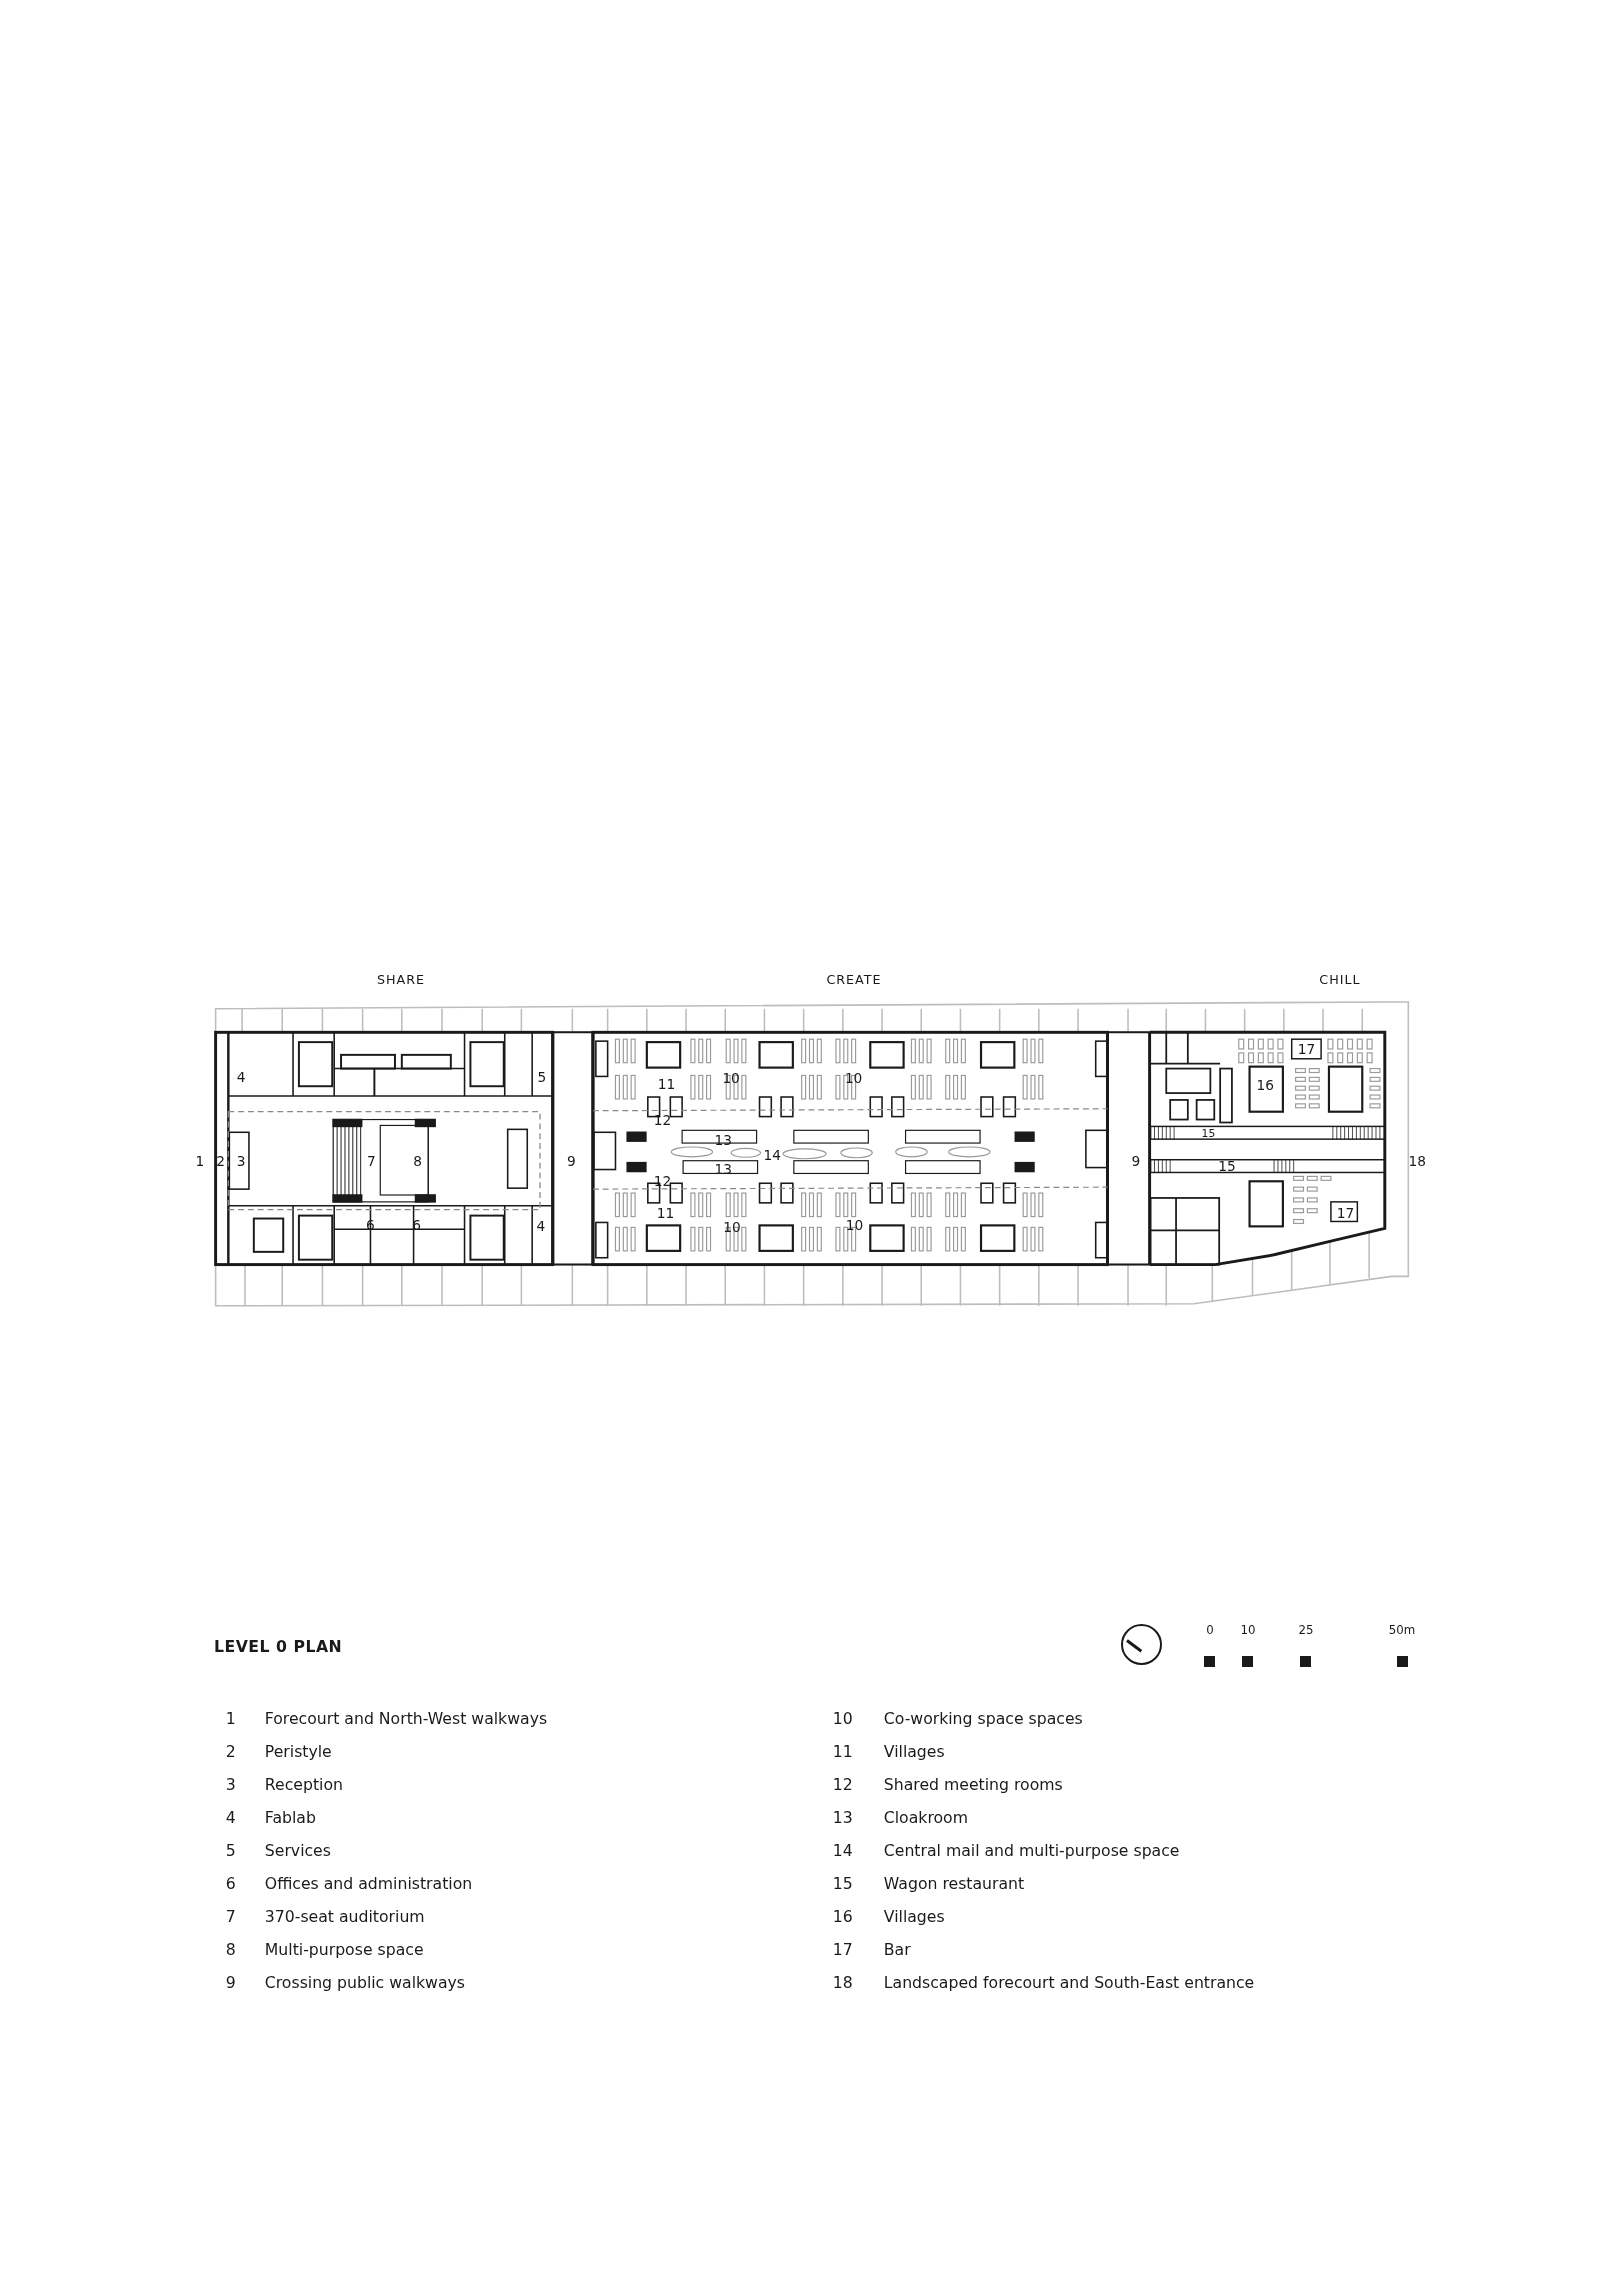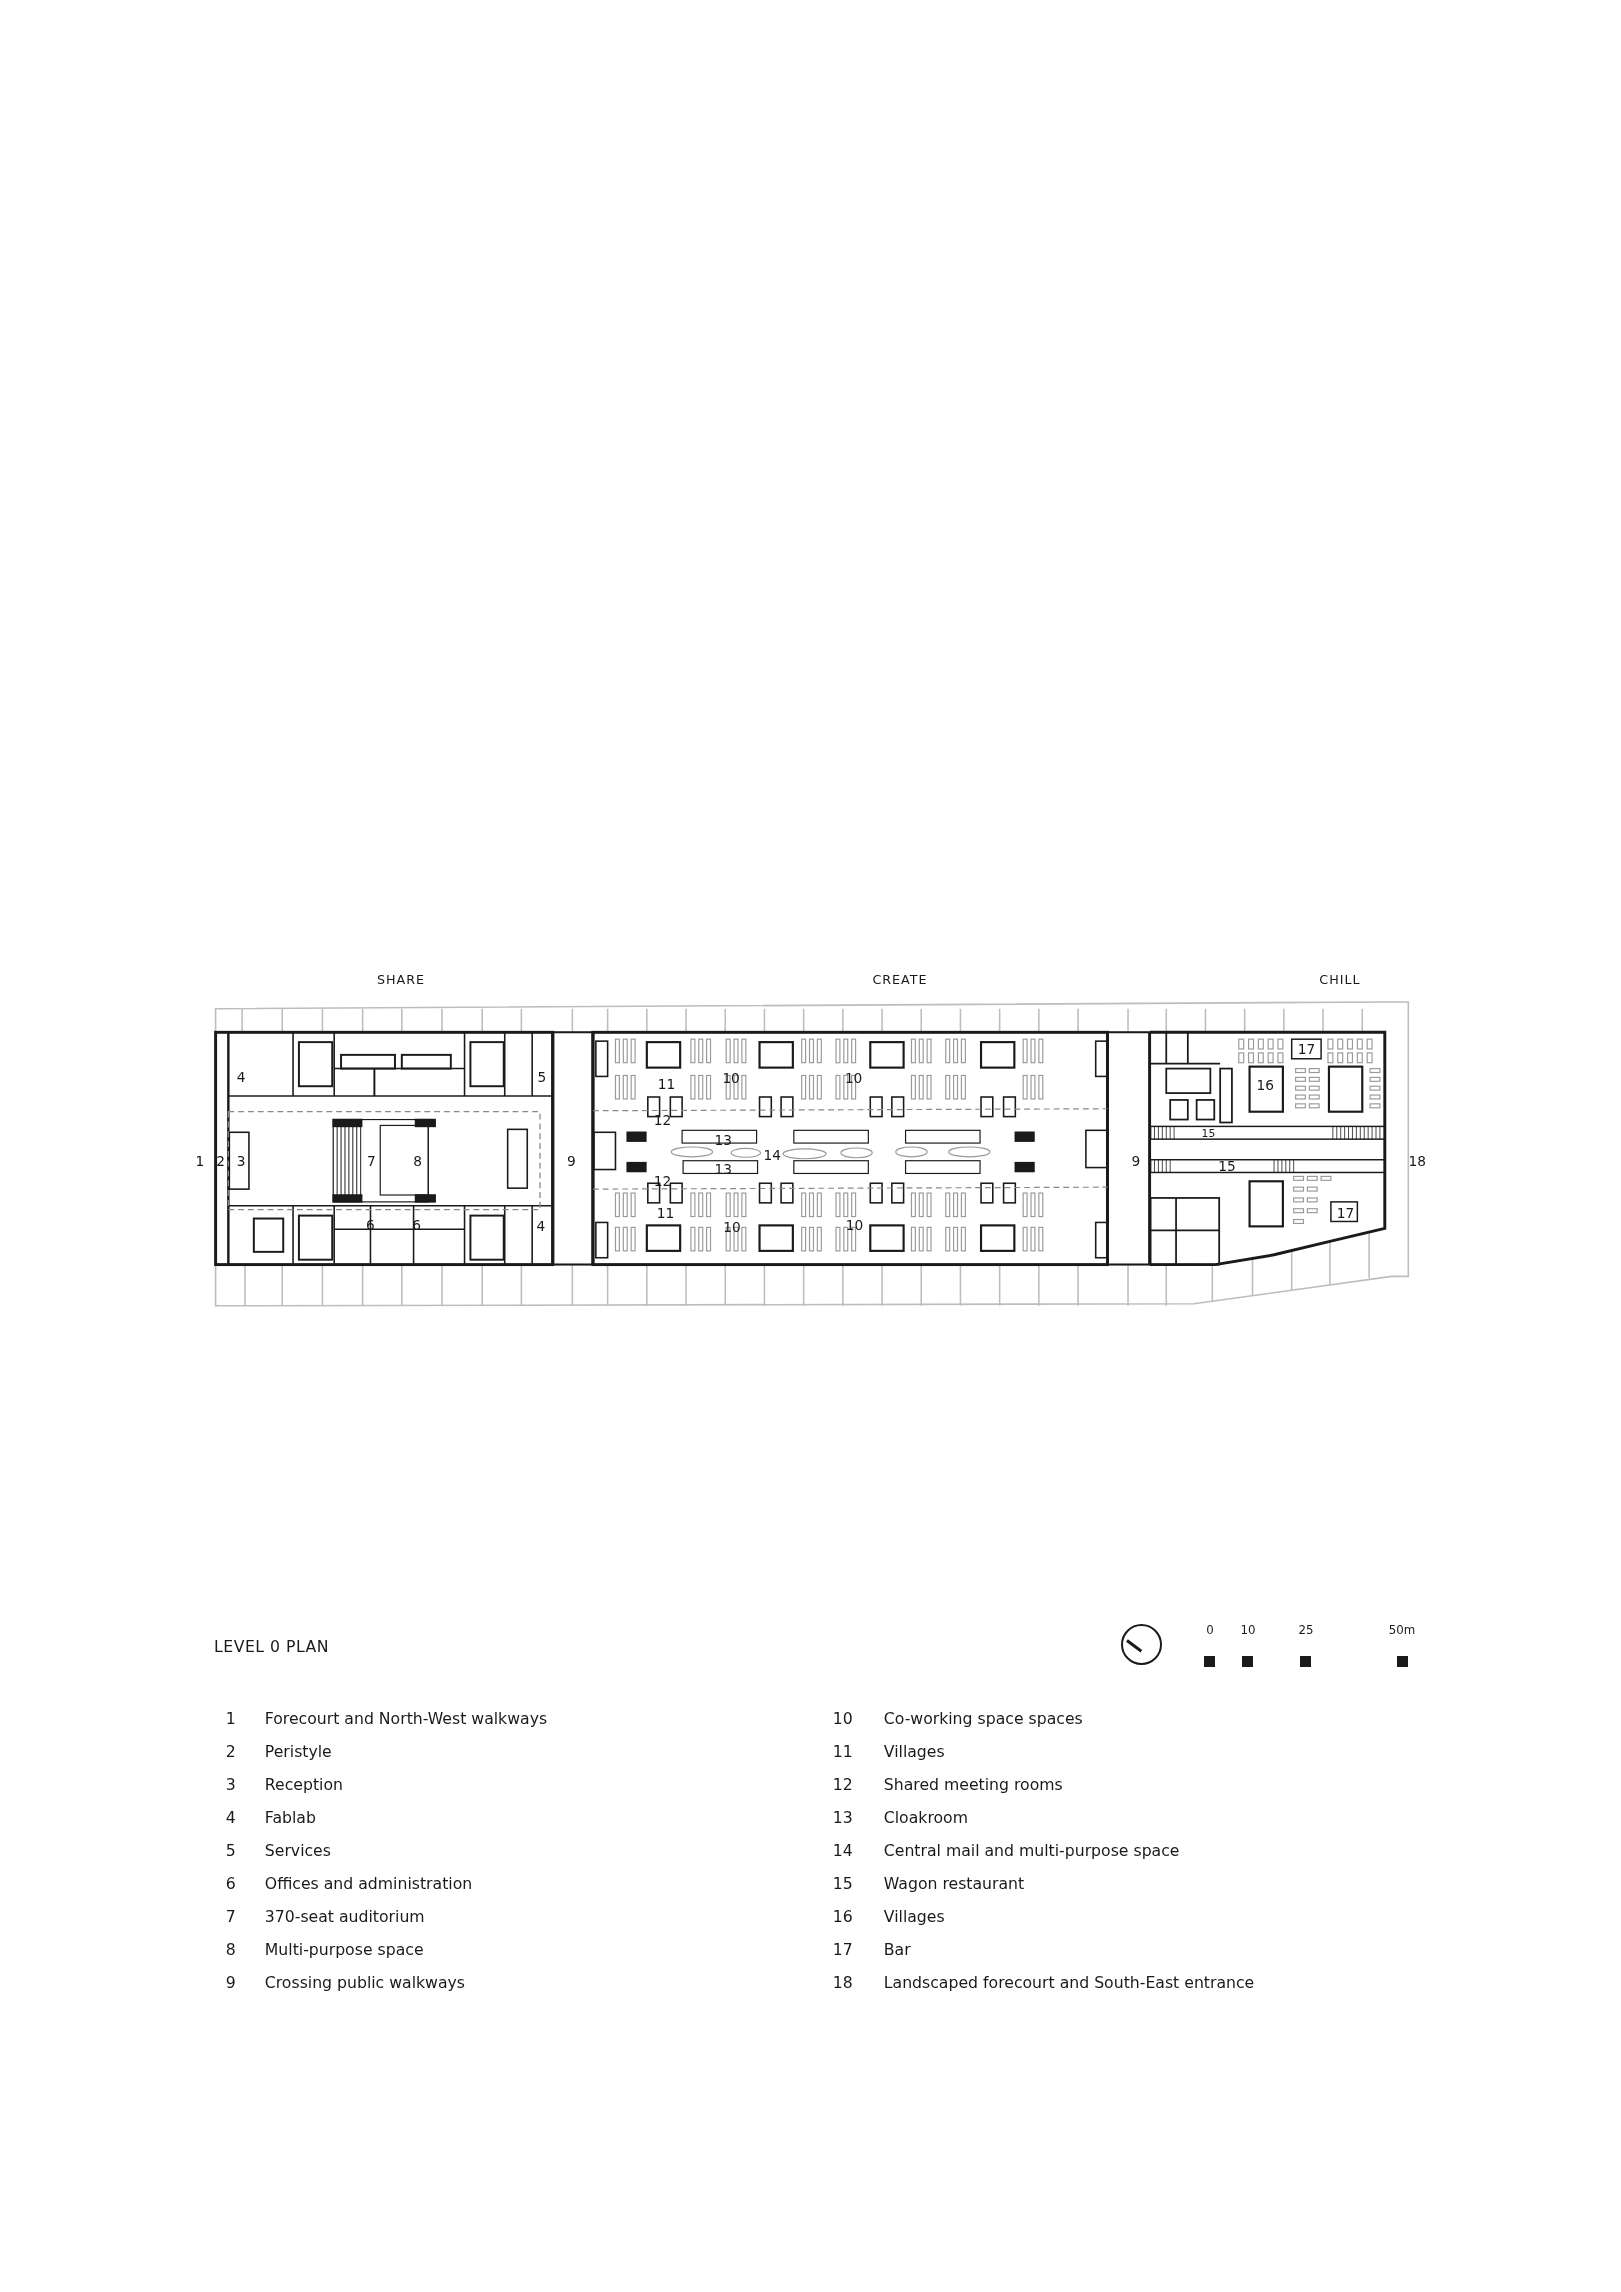--- a/index.html
+++ b/index.html
@@ -2,39 +2,39 @@
 <html><head>
 <meta charset="utf-8">
 <style>
   html, body { margin: 0; padding: 0; background: #ffffff; }
   body { width: 1621px; height: 2293px; position: relative; overflow: hidden;
          font-family: "DejaVu Sans", sans-serif; color: #1a1a1a; }
   .zone-label { position: absolute; top: 972px; font-size: 12.7px; font-weight: normal;
                 letter-spacing: 1px; transform: translateX(-50%); color: #1a1a1a; }
   #plan-svg { position: absolute; left: 0; top: 0; }
   .num { font-family: "DejaVu Sans", sans-serif; font-size: 14px; fill: #1a1a1a; }
-  .plan-title { position: absolute; left: 214px; top: 1637px; font-size: 15.7px; letter-spacing: 0.5px; }
+  .plan-title { position: absolute; left: 214px; top: 1637px; font-size: 15.7px; letter-spacing: 0.5px; font-weight: bold; }
   .legend { position: absolute; top: 1702px; font-size: 15.7px; }
   .legend-row { height: 33px; display: flex; align-items: center; }
   .legend-num { width: 39px; padding-left: 11.8px; box-sizing: content-box; }
   .legend-col-1 { left: 214px; }
   .legend-col-2 { left: 821px; }
   .legend-col-2 .legend-num { width: 51px; padding-left: 11.8px; }
   .scale-label { position: absolute; top: 1623px; font-size: 11.8px; transform: translateX(-50%); }
   .scale-tick { position: absolute; top: 1656px; width: 10.8px; height: 10.8px; background: #1a1a1a; }
   .north { position: absolute; left: 1121px; top: 1624px; width: 41px; height: 41px;
            border: 2.9px solid #1a1a1a; border-radius: 50%; box-sizing: border-box; }
   .north-needle { position: absolute; left: 3.9px; top: 12.7px; width: 17.6px; height: 2.9px;
                   background: #1a1a1a; transform: rotate(37deg); transform-origin: 0 50%; }
 </style>
 </head>
 <body>
 
 <div class="zone-label" style="left:401px">SHARE</div>
-<div class="zone-label" style="left:900px">CREATE</div>
+<div class="zone-label" style="left:854px">CREATE</div>
 <div class="zone-label" style="left:1340px">CHILL</div>
 
 <svg id="plan-svg" width="1621" height="2293" viewBox="0 0 1654 2339">
 
   <g stroke="#bdbdbd" stroke-width="1.6" fill="none">
     <path d="M220 1029 L1415 1022 L1437 1022 L1437 1302 L1420 1302 L1218 1330 L220 1332 Z"></path>
     <line x1="220" y1="1053" x2="1413" y2="1053"></line>
     <line x1="220" y1="1290" x2="1220" y2="1290"></line>
 
     <g>

